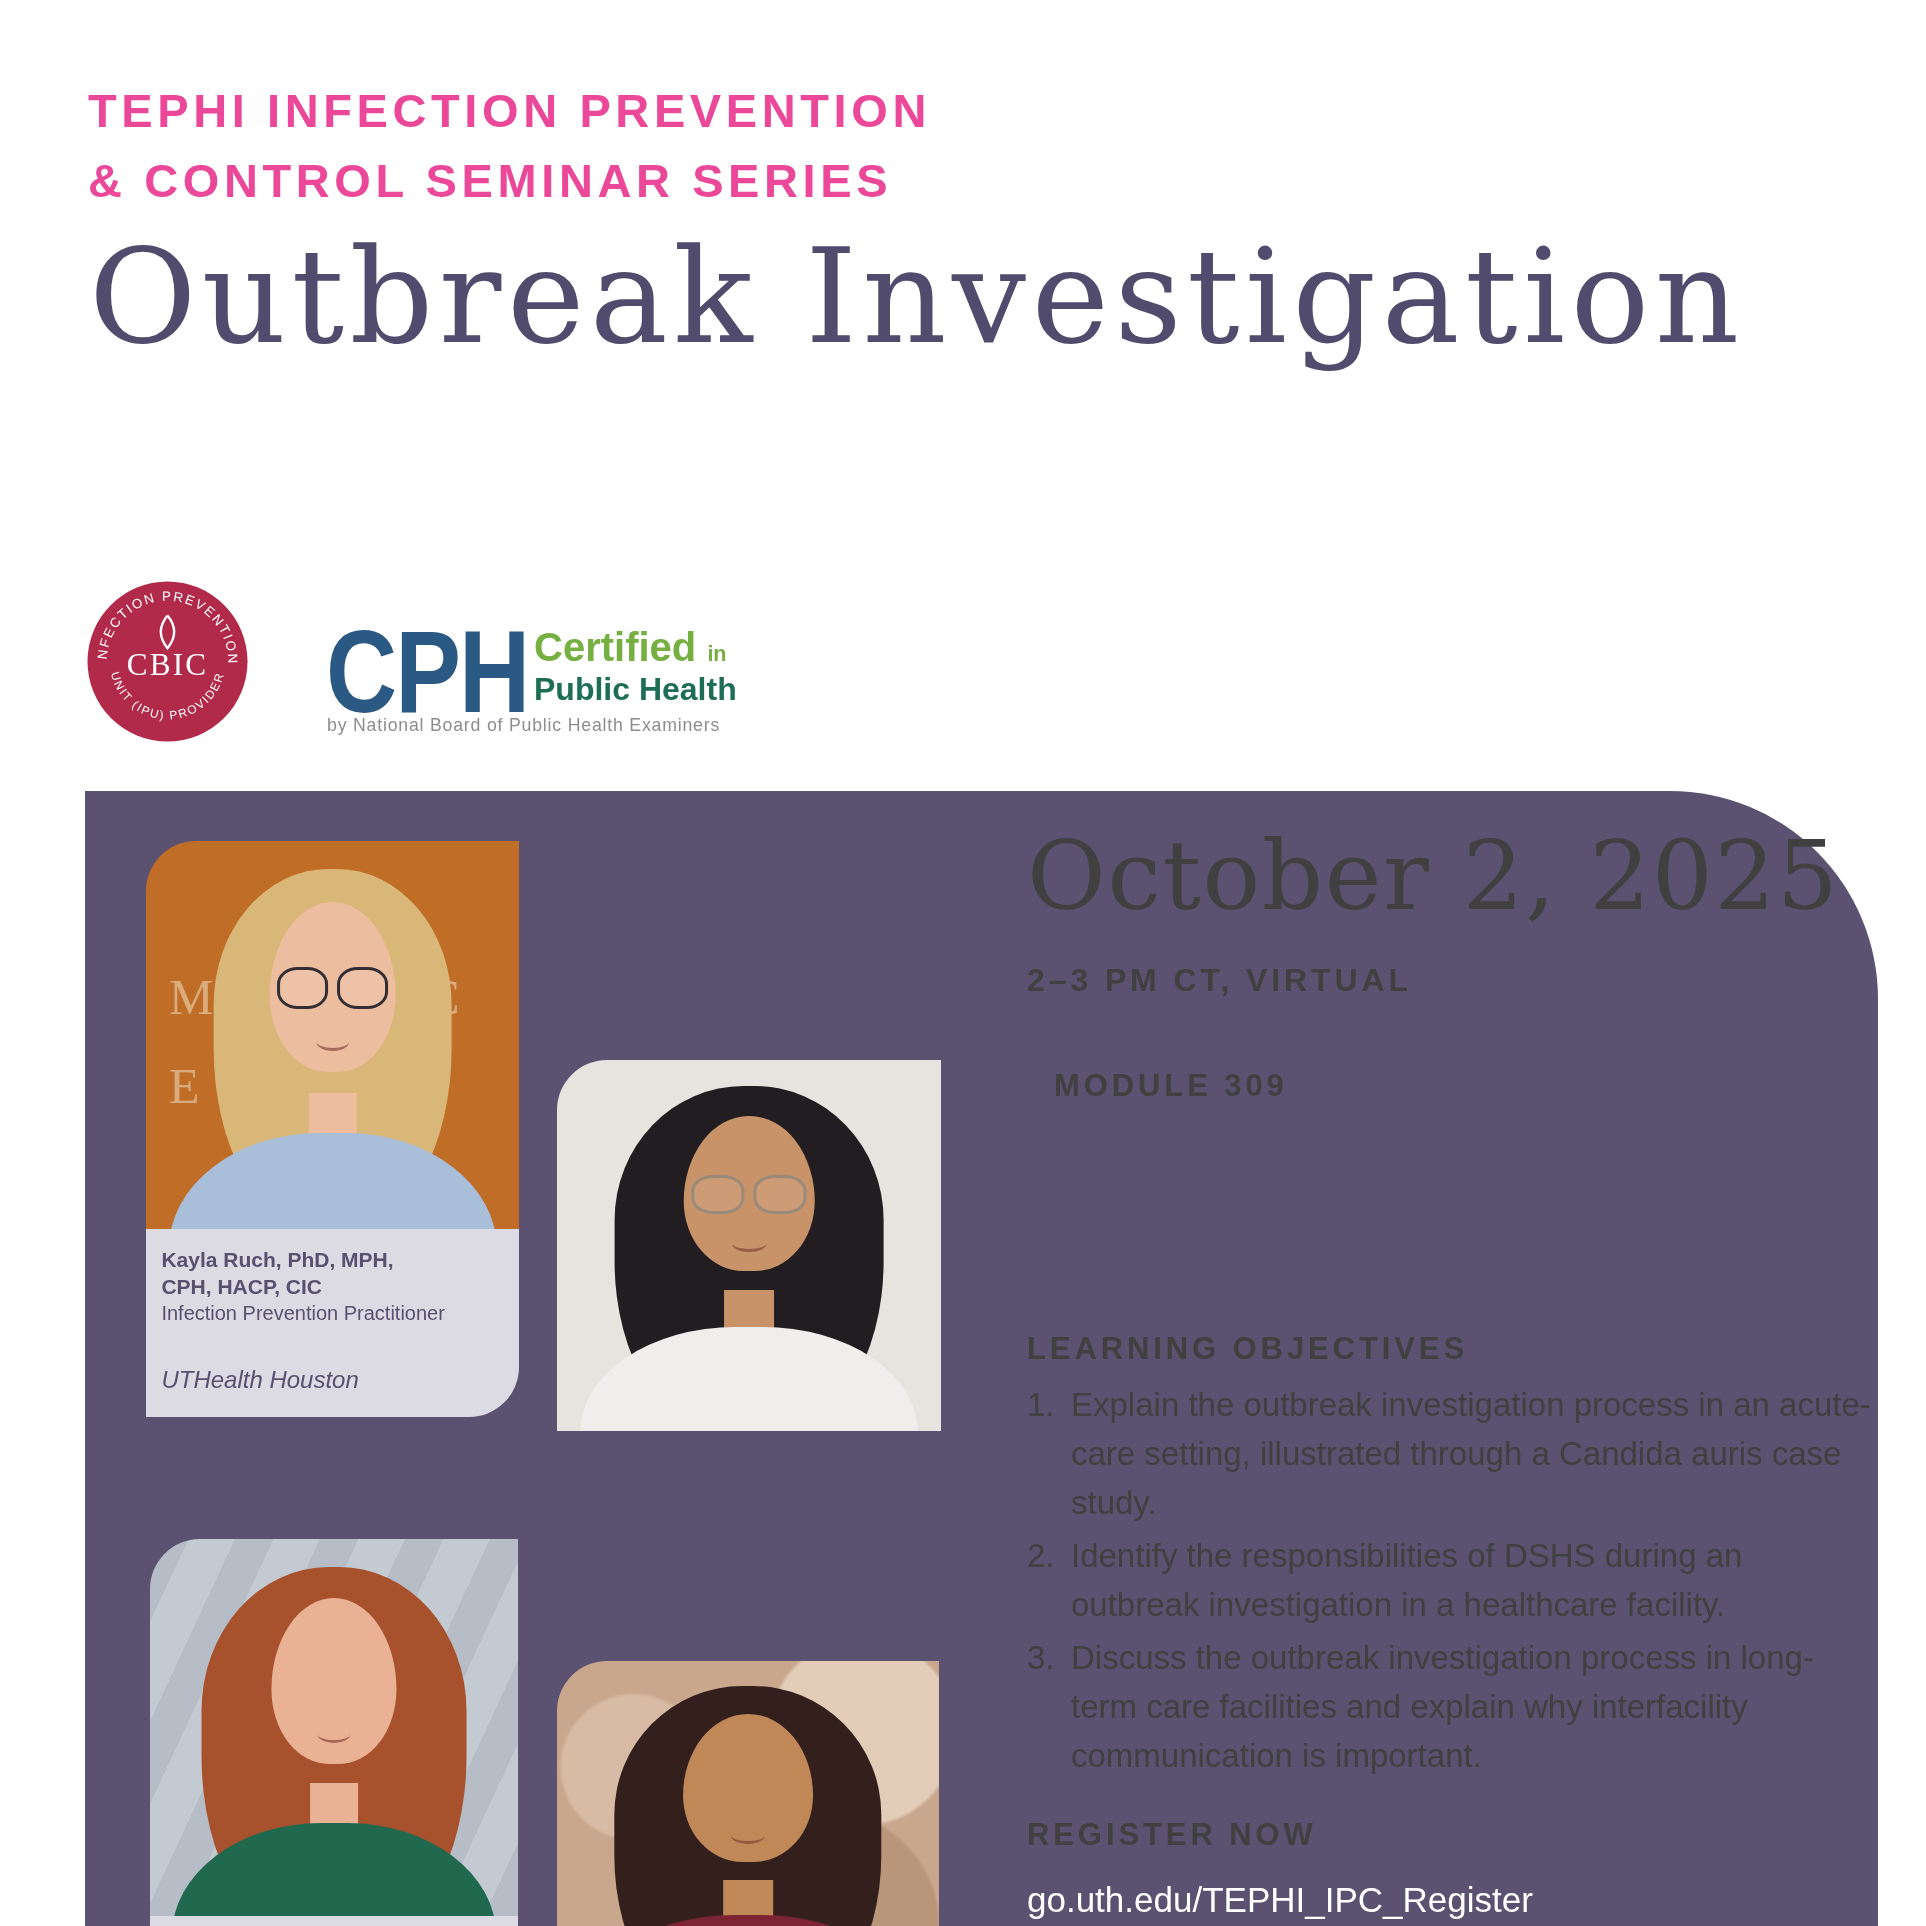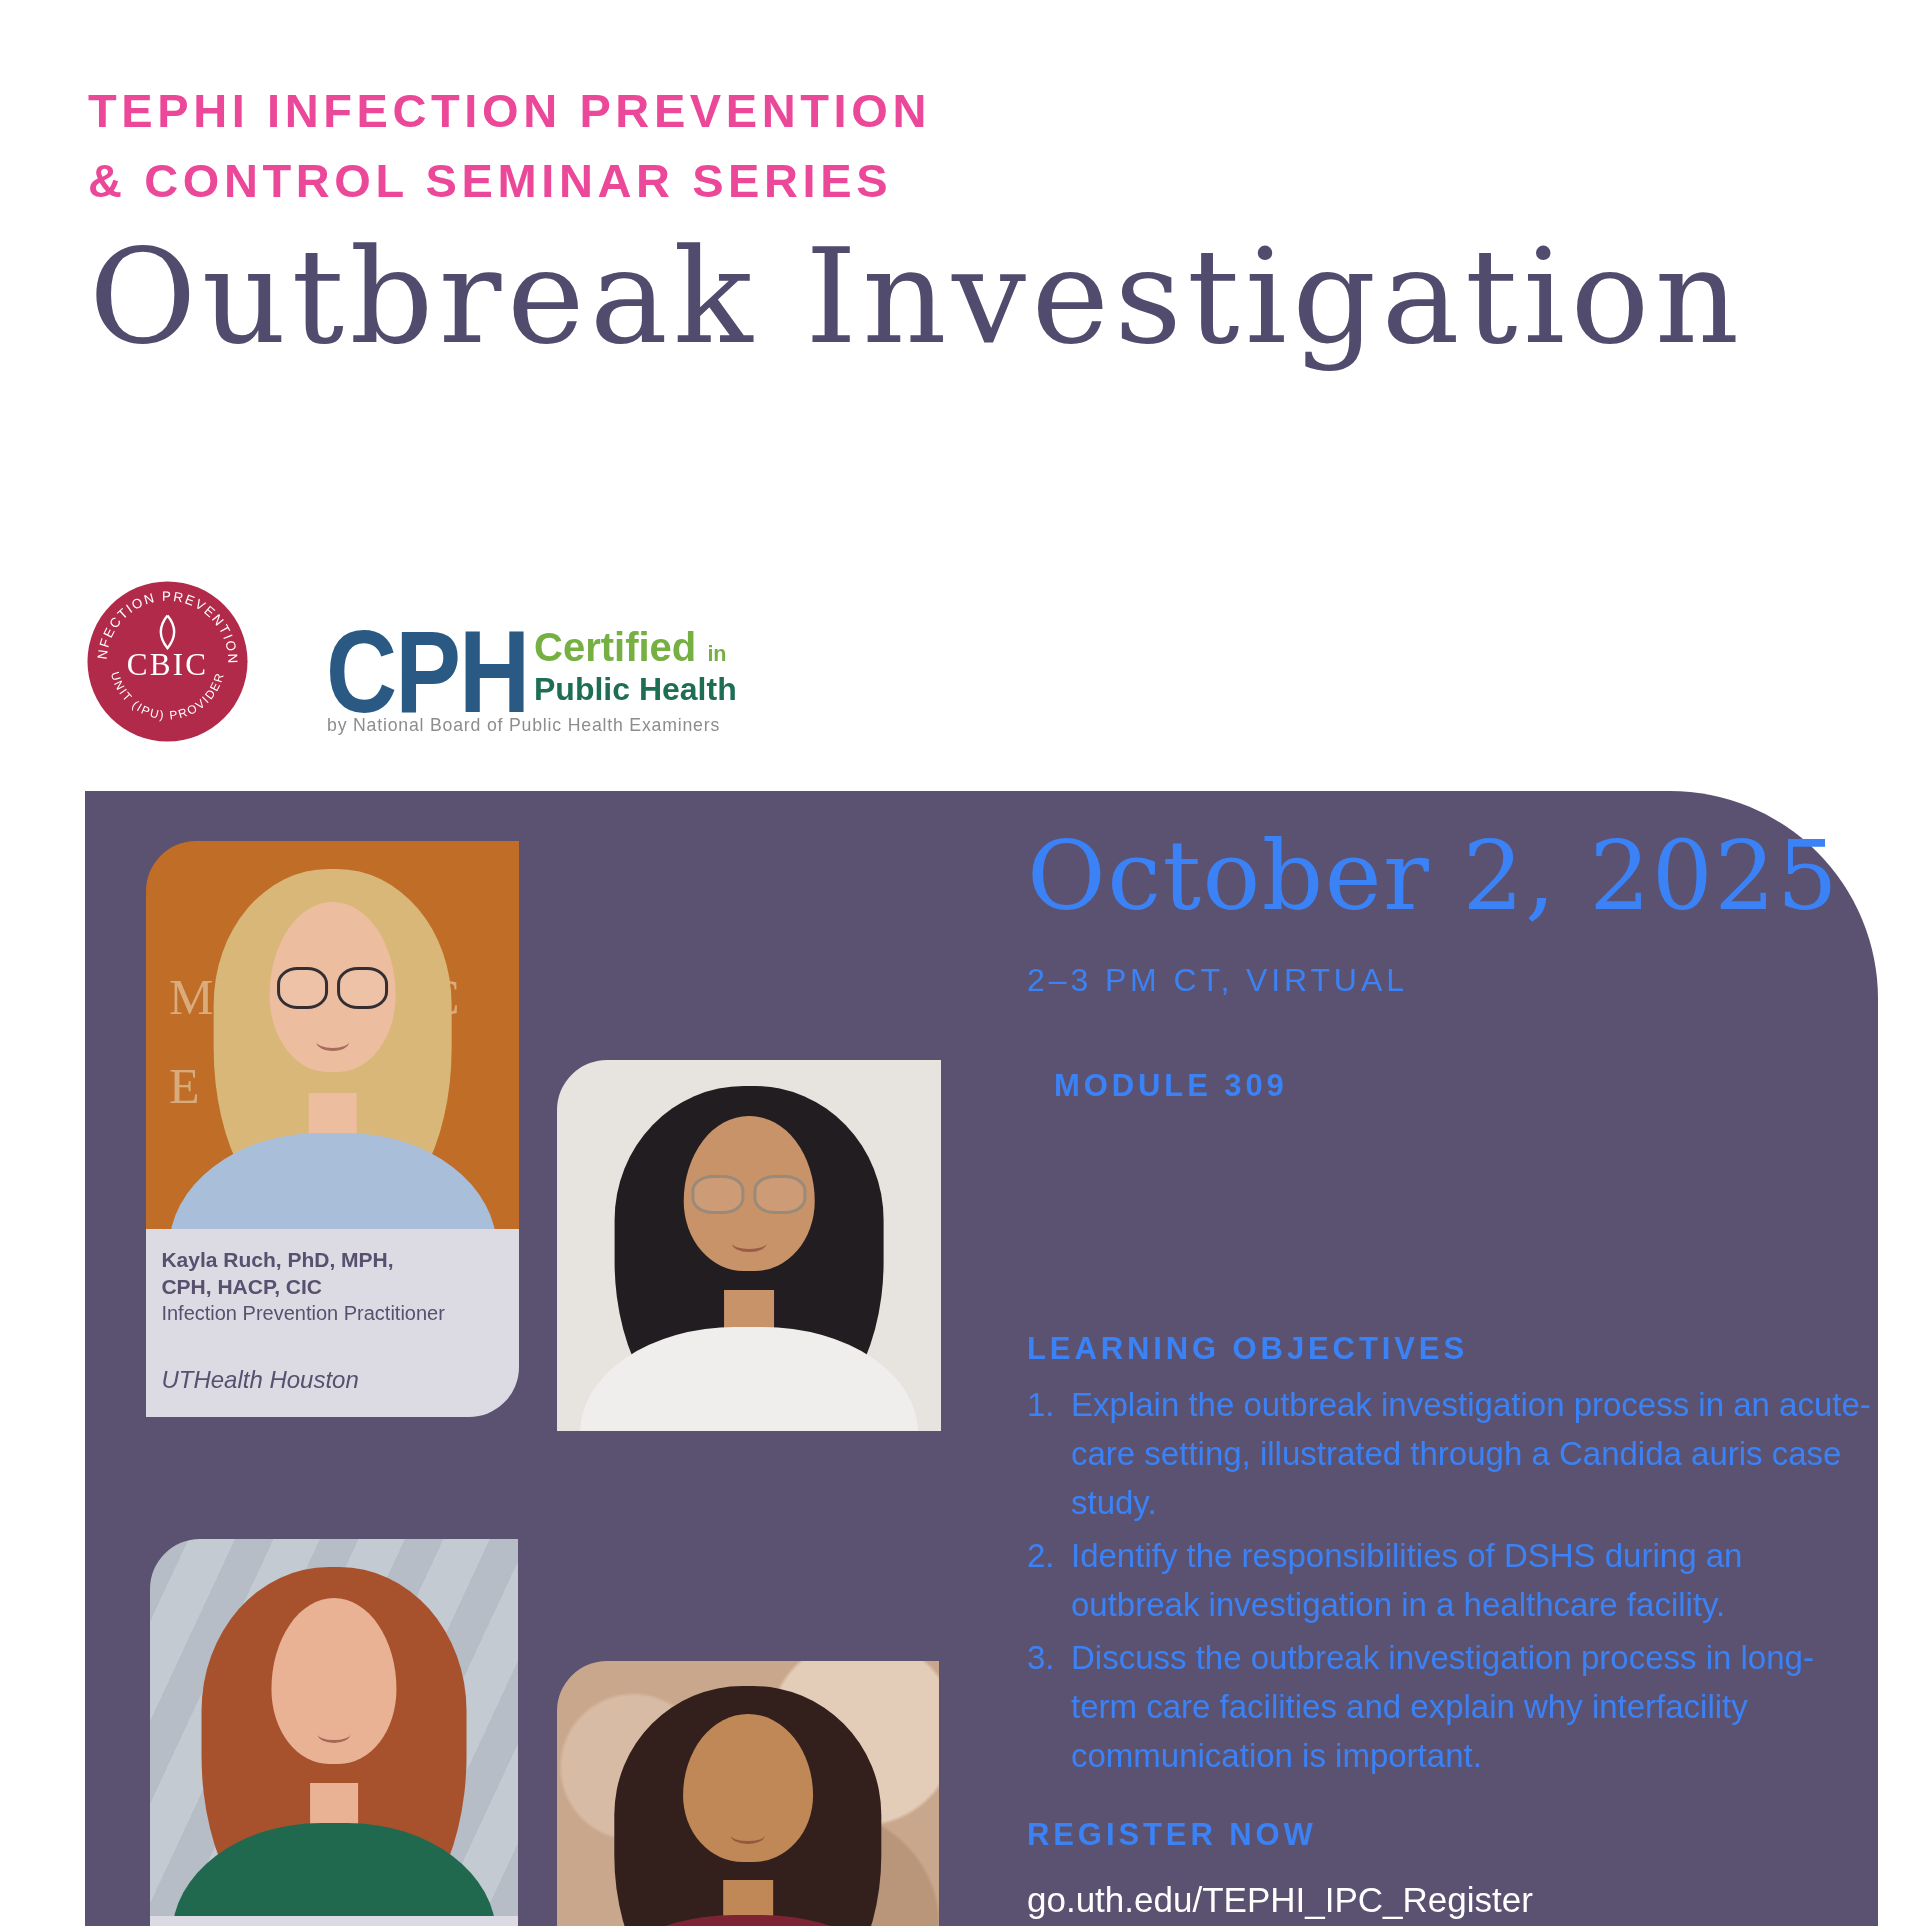--- a/index.html
+++ b/index.html
@@ -19,24 +19,24 @@
   .cph-cert{position:absolute;left:534px;top:627px;font-size:40px;font-weight:bold;color:#76b043;line-height:1;}
   .cph-cert .in-word{font-size:21.6px;font-weight:bold;}
   .cph-ph{position:absolute;left:534px;top:673px;font-size:32px;font-weight:bold;color:#1e6e55;line-height:1;}
   .cph-byline{position:absolute;left:327px;top:715px;font-size:17.7px;color:#8d8d8d;letter-spacing:0.8px;}
 
   
   .card{position:absolute;left:85px;top:791px;width:1793px;height:1655px;background:#5a5270;
         border-radius:0 208px 0 0;}
 
   
-  .content-block{position:absolute;color:#3b82f6;}
+  .content-block{position:absolute;color:#404040;}
   .date{left:1027px;top:820px;font-size:96px;letter-spacing:1.5px;
         font-family:"DejaVu Serif","Liberation Serif",serif;}
-  .time{left:1027px;top:962px;font-size:32px;font-weight:normal;letter-spacing:3.9px;}
+  .time{left:1027px;top:962px;font-size:32px;font-weight:bold;letter-spacing:3.9px;}
   .h-section{font-size:31px;font-weight:bold;letter-spacing:3.9px;}
   .h-module{left:1054px;top:1068px;}
   .para{left:1027px;top:1116px;width:836px;font-size:33px;line-height:49px;}
   .h-objectives{left:1027px;top:1331px;}
   .objectives{left:1027px;top:1380px;width:844px;font-size:33px;line-height:49px;
         margin:0;padding:0;counter-reset:obj;}
   .objectives li{list-style:none;counter-increment:obj;position:relative;padding-left:44px;margin-top:3.9px;}
   .objectives li:first-child{margin-top:0;}
   .objectives li::before{content:counter(obj) ".";position:absolute;left:0;top:0;}
   .h-register{left:1027px;top:1817px;}

